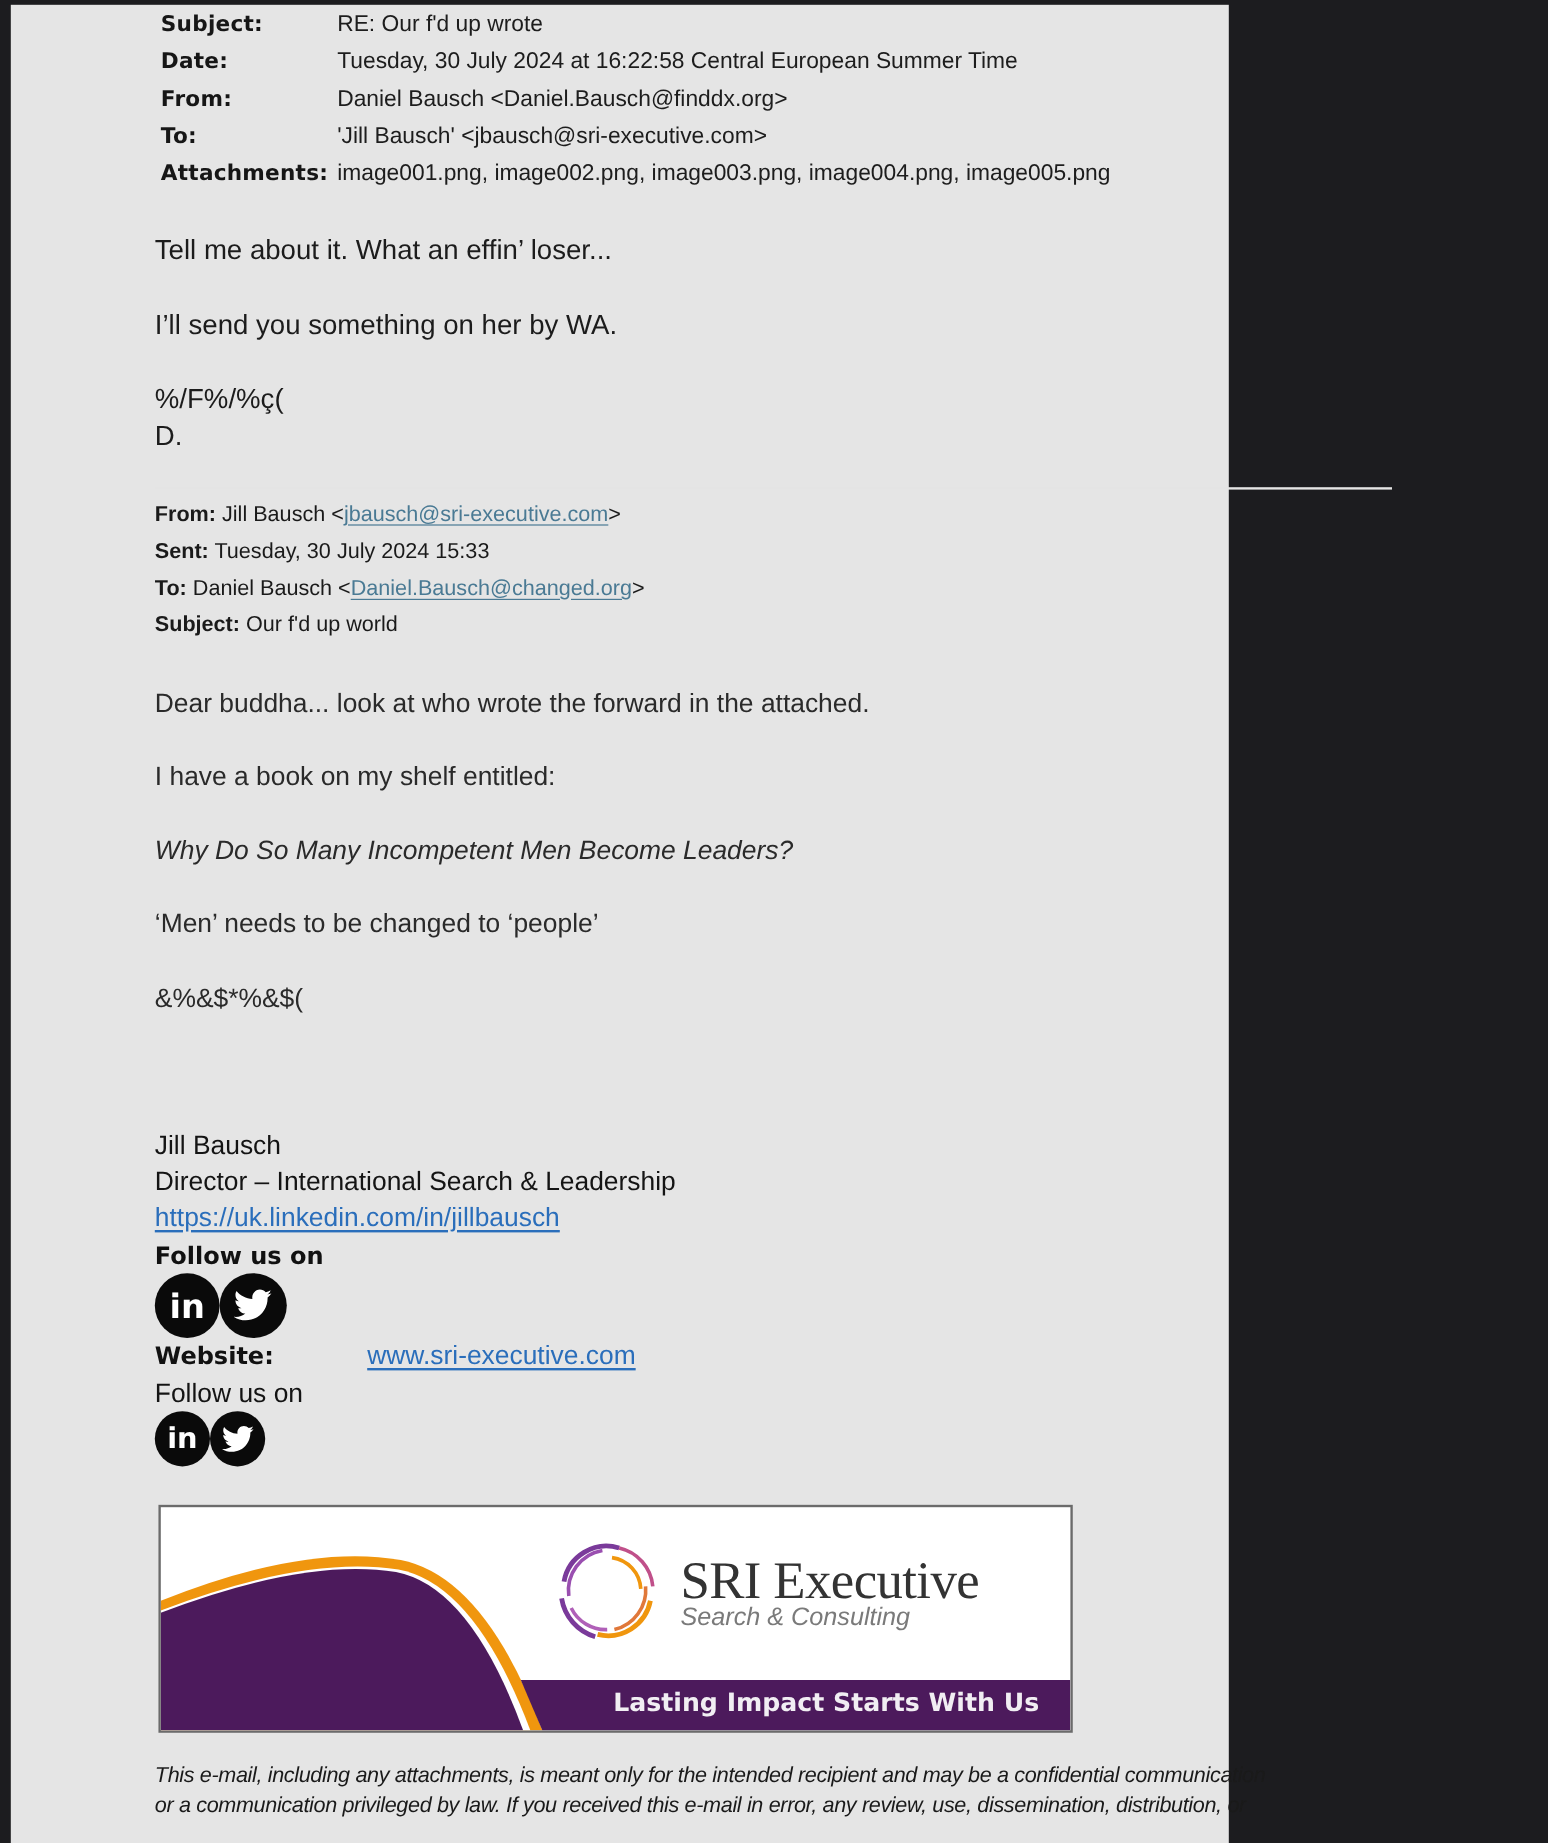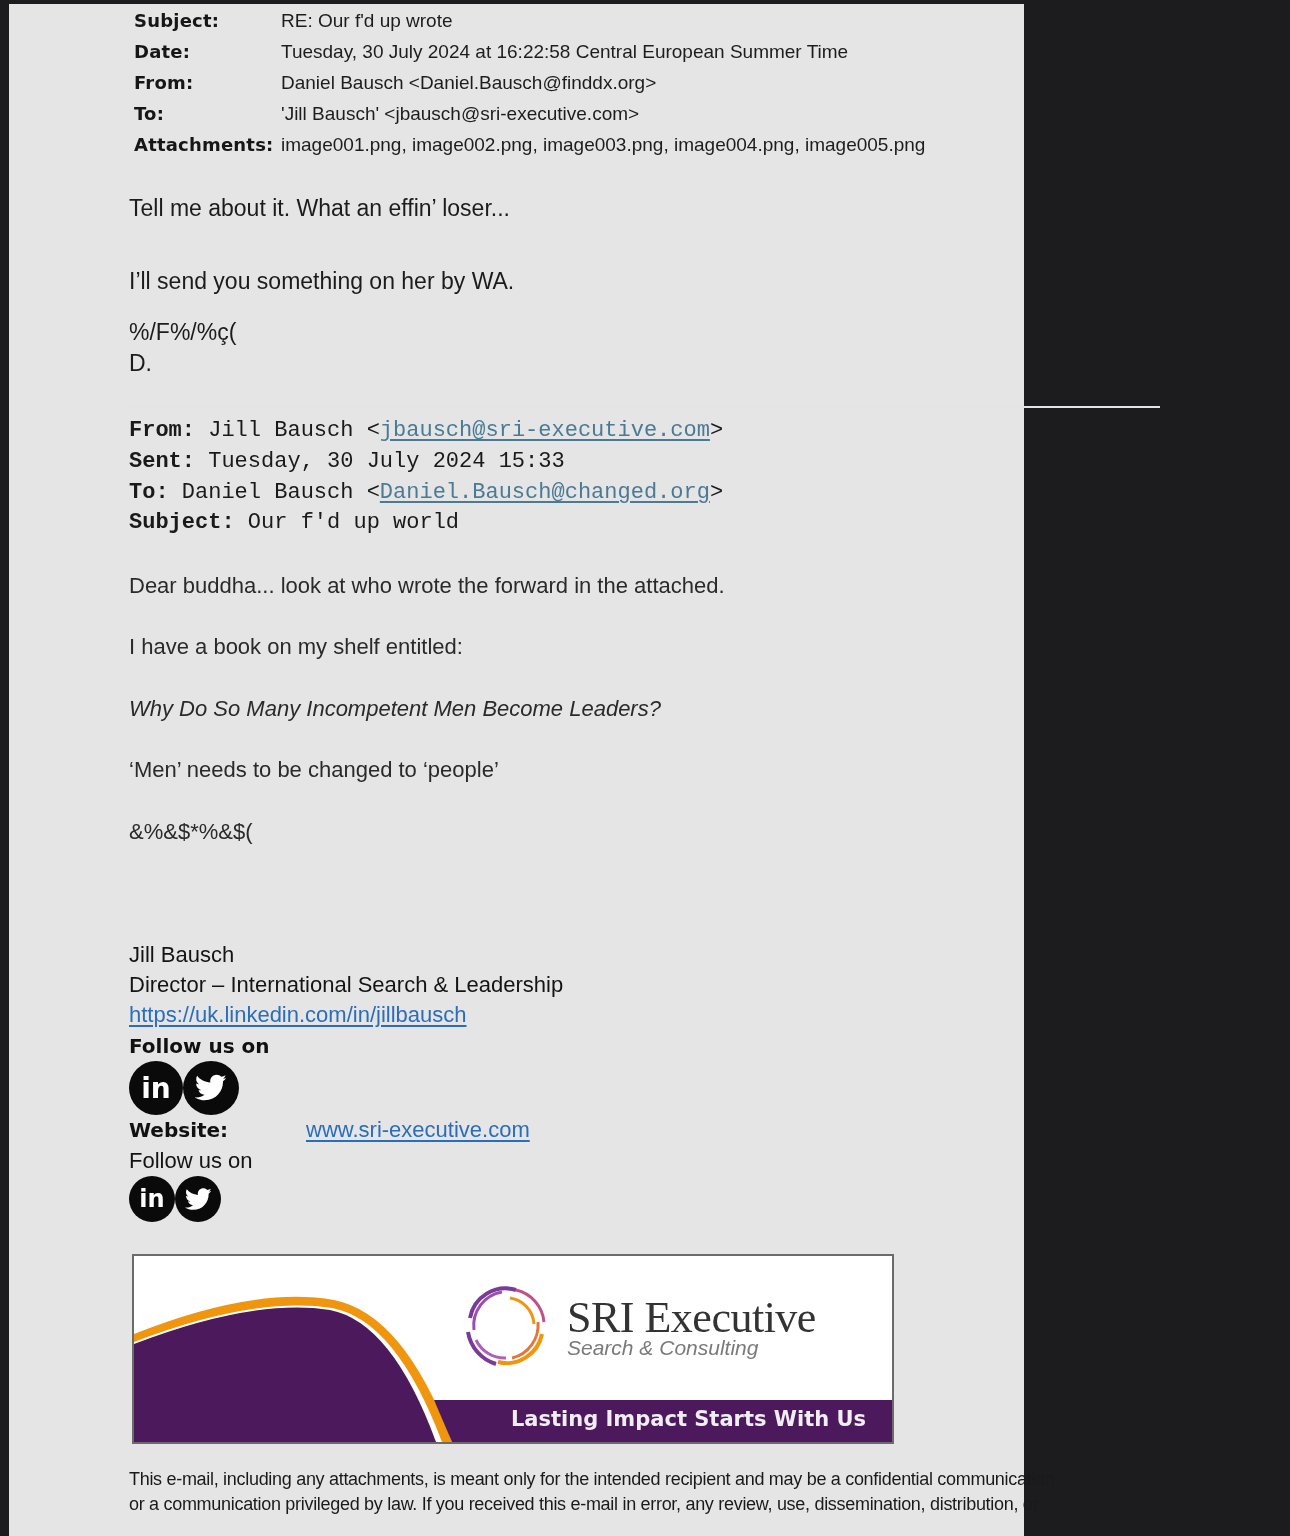--- a/index.html
+++ b/index.html
@@ -32,22 +32,22 @@
     font-size:22px; color:#2a2a2a;
   }
   .italic { font-style:italic; }
 
   .divider {
     position:absolute; left:120px; top:402px; width:1031px; height:2px;
     background:#e4e4e4;
   }
 
   .fw {
-    font-family:Liberation Mono, monospace;
-    font-size:22px; color:#1a1a1a;
+    font-family:Liberation Sans, sans-serif;
+    font-size:18px; color:#1a1a1a;
   }
   .fw b { font-weight:bold; }
   .fw-link { color:#4a7a94; text-decoration:underline; text-underline-offset:3px; }
 
   .sig {
     font-family:"Liberation Sans", sans-serif;
     font-size:22px; color:#141414;
   }
   .sig-bold {
     font-family:"DejaVu Sans", sans-serif; font-weight:bold;
@@ -77,21 +77,21 @@
     font-family:"Liberation Sans", sans-serif; font-style:italic;
     font-size:21px; color:#7a7a7a;text-align:center;
   }
   .tagline {
     position:absolute; right:26px; top:151px;
     font-family:"DejaVu Sans", sans-serif; font-weight:bold;
     font-size:21px; color:#f1eef3;
   }
 
   .disclaimer {
-    font-family:"Liberation Sans", sans-serif; 
+    font-family:"Liberation Sans", sans-serif; font-style:italic;
     font-size:18px; color:#1a1a1a; letter-spacing:-0.3px;text-align:right;
   }
 </style>
 </head>
 <body>
 
 <div class="page">
 
   <div>
     <span class="abs hdr-label" style="left:125px;top:6px;">Subject:</span>
@@ -105,21 +105,21 @@
 
     <span class="abs hdr-label" style="left:125px;top:99px;">To:</span>
     <span class="abs hdr-value" style="left:272px;top:99px;">'Jill Bausch' &lt;jbausch@sri-executive.com&gt;</span>
 
     <span class="abs hdr-label" style="left:125px;top:130px;">Attachments:</span>
     <span class="abs hdr-value" style="left:272px;top:130px;">image001.png, image002.png, image003.png, image004.png, image005.png</span>
   </div>
 
   <div>
     <span class="abs body-text" style="left:120px;top:191px;">Tell me about it. What an effin’ loser...</span>
-    <span class="abs body-text" style="left:120px;top:253px;margin-top:11px;">I’ll send you something on her by WA.</span>
+    <span class="abs body-text" style="left:120px;top:253px;">I’ll send you something on her by WA.</span>
     <span class="abs body-text" style="left:120px;top:315px;">%/F%/%ç(</span>
     <span class="abs body-text" style="left:120px;top:346px;">D.</span>
   </div>
 
   <div class="divider"></div>
 
   <div>
     <div class="abs fw" style="left:120px;top:414px;">
       <b>From:</b><span> Jill Bausch &lt;</span><span class="fw-link">jbausch@sri-executive.com</span><span>&gt;</span>
     </div>

